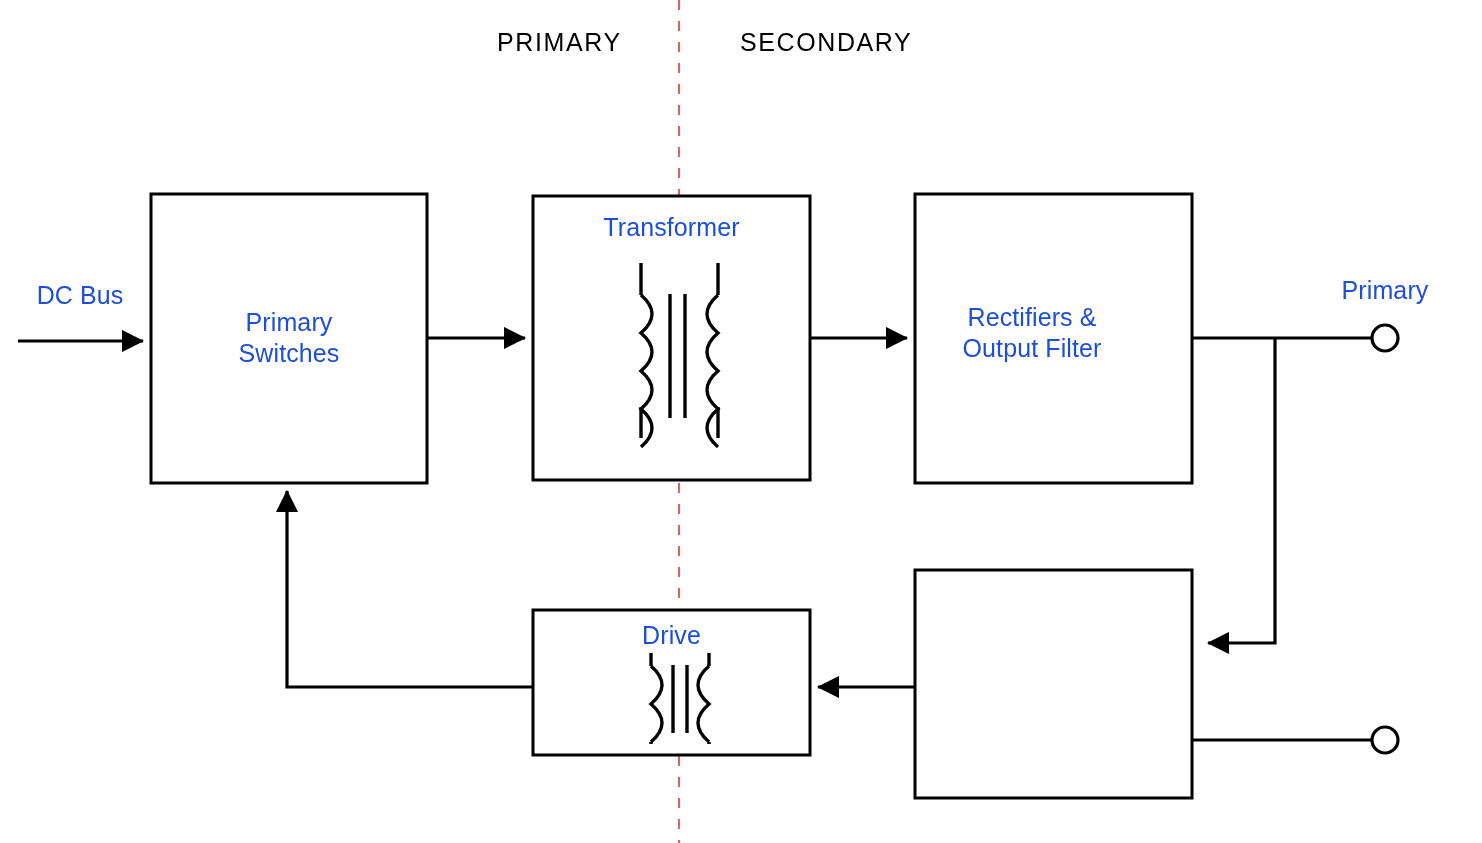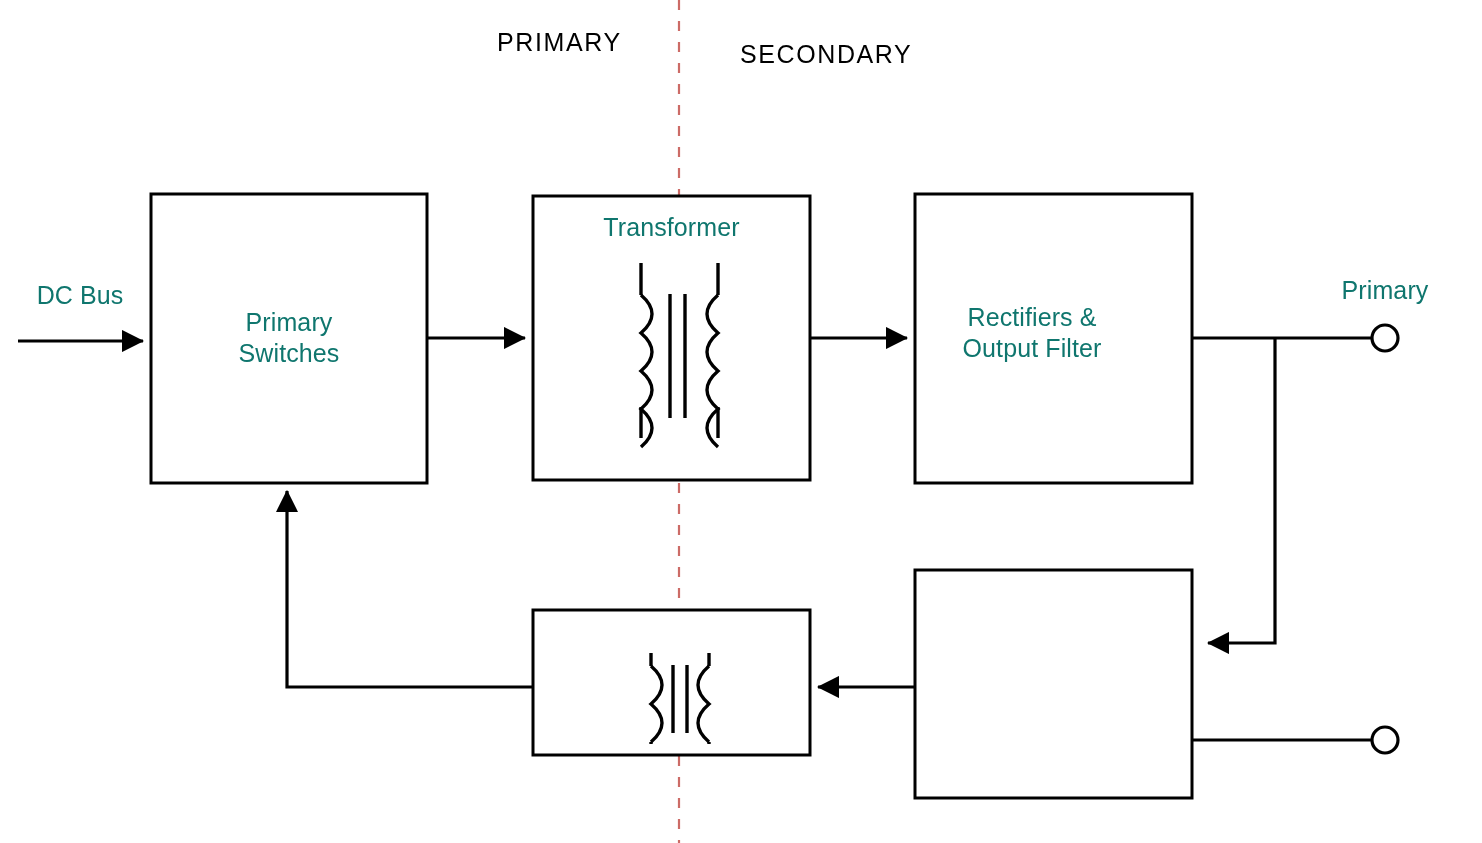--- a/index.html
+++ b/index.html
@@ -18,21 +18,21 @@
     overflow: hidden;
   }
   #diagram-svg {
     position: absolute;
     left: 0;
     top: 0;
   }
   .blk-label,
   .free-label {
     position: absolute;
-    color: #0f766e;
+    color: #1d4ed8;
     font-size: 25px;
     line-height: 31px;
     text-align: center;
     white-space: pre-line;
     letter-spacing: 0.1px;
   }
   .section-label {
     position: absolute;
     color: #000000;
     font-size: 25px;
@@ -96,30 +96,31 @@
 
     <polyline points="533,687 287,687 287,491" fill="none" stroke="#000000" stroke-width="3.2" marker-end="url(#arrow-r)"></polyline>
 
     <line x1="1192" y1="740" x2="1373" y2="740" stroke="#000000" stroke-width="3.2"></line>
 
     <circle cx="1385" cy="338" r="13" fill="#ffffff" stroke="#000000" stroke-width="3.2"></circle>
     <circle cx="1385" cy="740" r="13" fill="#ffffff" stroke="#000000" stroke-width="3.2"></circle>
   </svg>
 
   <div class="section-label" style="left:497px; top:28px;">PRIMARY</div>
-  <div class="section-label" style="left:740px; top:40px;">SECONDARY</div>
+  <div class="section-label" style="left:740px; top:28px;">SECONDARY</div>
 
   <div class="blk-label" style="left:151px; top:307px; width:276px;">Primary
 Switches</div>
 
   <div class="blk-label" style="left:533px; top:212px; width:277px;">Transformer</div>
 
   <div class="blk-label" style="left:915px; top:302px; width:234px;">Rectifiers &amp;
 Output Filter</div>
 
+  <div class="blk-label" style="left:533px; top:620px; width:277px;">Drive</div>
 
 
   <div class="free-label" style="left:10px; top:280px; width:140px; text-align:center;">DC Bus</div>
 
   <div class="free-label" style="left:1305px; top:275px; width:160px;">Primary</div>
 
 
 </div>
 
 </body></html>

